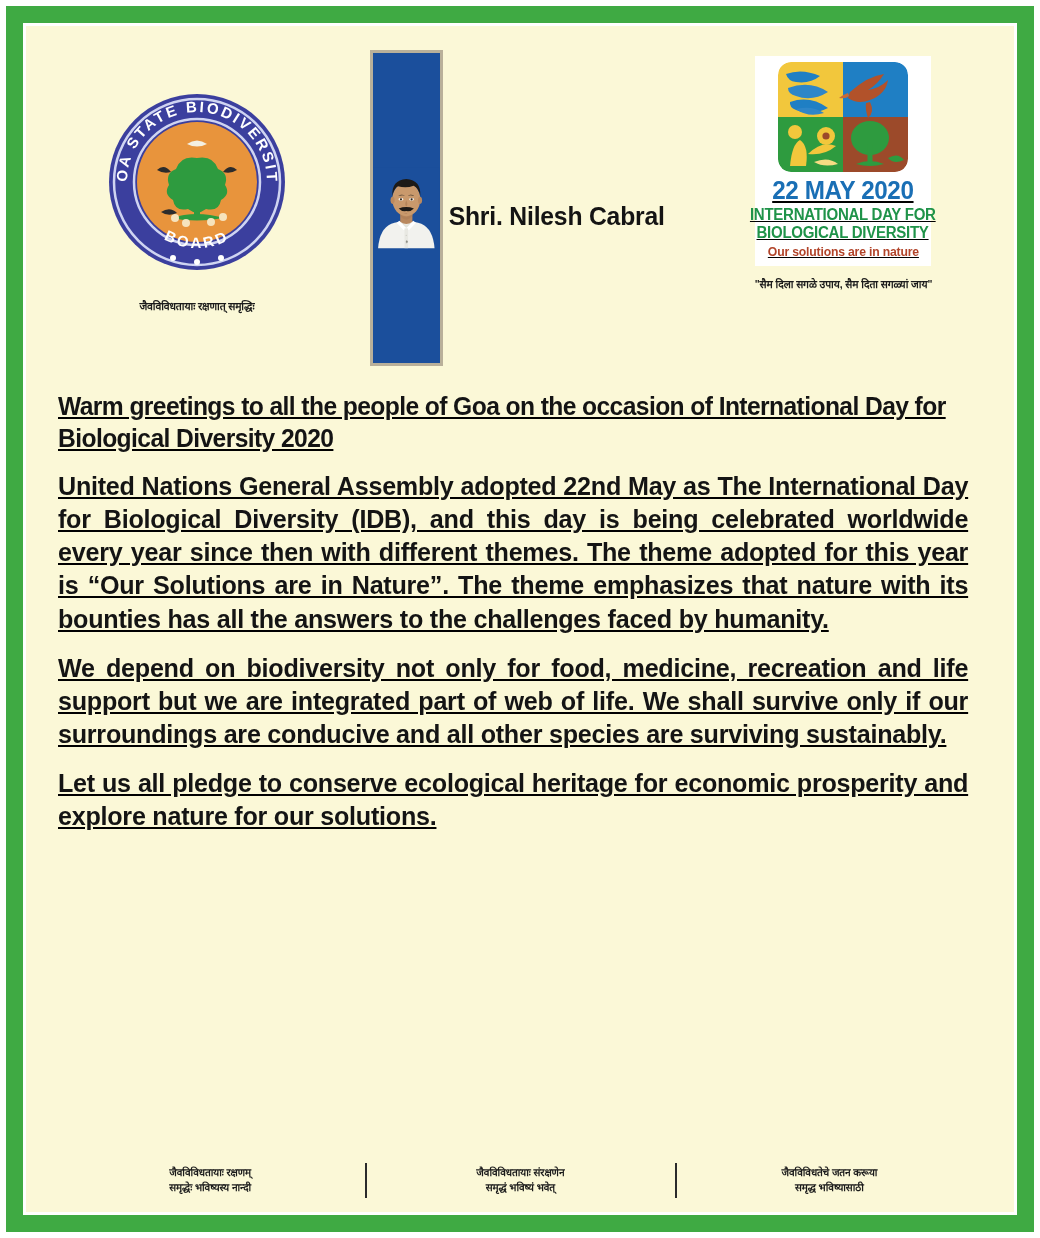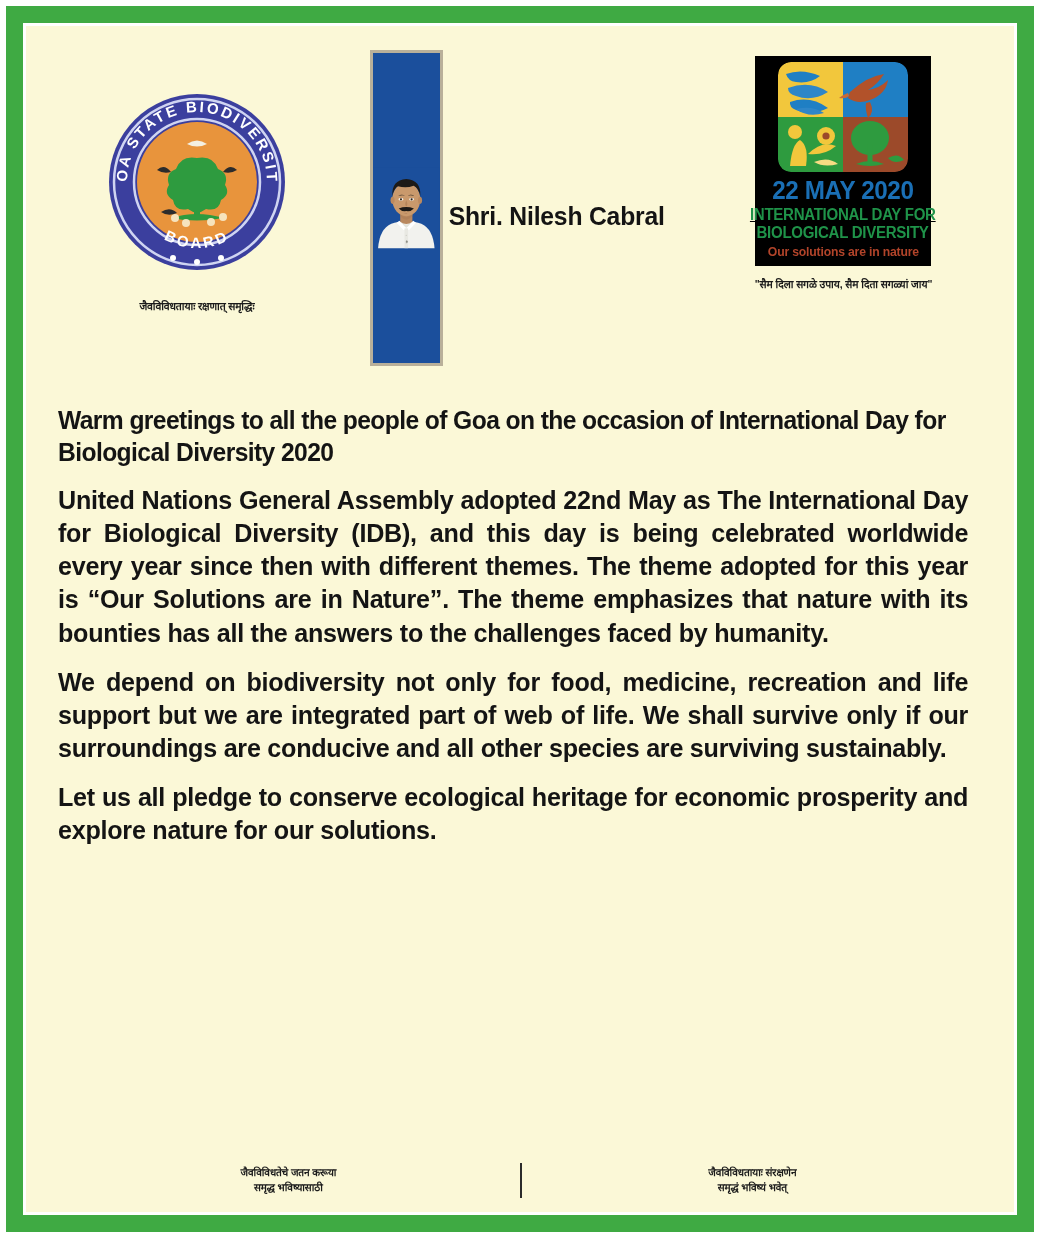--- a/index.html
+++ b/index.html
@@ -119,21 +119,21 @@
 
   
   .idb-wrap {
     margin-top: 6px;
     display: flex;
     flex-direction: column;
     align-items: center;
   }
   .idb-badge {
     width: 176px;
-    background: #000000;
+    background: #ffffff;
     padding: 6px 4px 7px 4px;
     box-sizing: border-box;
     display: flex;
     flex-direction: column;
     align-items: center;
     text-decoration: underline;
   }
   .idb-quad {
     width: 130px;
     height: 110px;
@@ -176,23 +176,23 @@
     font-weight: bold;
     color: #1b1b1b;
     text-align: center;
     letter-spacing: -0.1px;
     transform: scaleX(0.95);
     white-space: nowrap;
   }
 
   
   .body-copy {
-    margin-top: 14px;
     flex: 1 1 auto;
     padding: 0 6px;
+    text-decoration: underline;
   }
   .para {
     color: #141414;
     font-size: 25.5px;
     line-height: 1.30;
     text-align: justify;
     margin: 0 0 16px 0;
     letter-spacing: -0.25px;
     transform: scaleX(0.985);
     transform-origin: left center;
@@ -397,27 +397,33 @@
     <div class="body-copy">
       <p class="para lead">Warm greetings to all the people of Goa on the occasion of International Day for Biological Diversity 2020</p>
       <p class="para justified">United Nations General Assembly adopted 22nd May as The International Day for Biological Diversity (IDB), and this day is being celebrated worldwide every year since then with different themes. The theme adopted for this year is “Our Solutions are in Nature”. The theme emphasizes that nature with its bounties has all the answers to the challenges faced by humanity.</p>
       <p class="para justified">We depend on biodiversity not only for food, medicine, recreation and life support but we are integrated part of web of life. We shall survive only if our surroundings are conducive and all other species are surviving sustainably.</p>
       <p class="para justified">Let us all pledge to conserve ecological heritage for economic prosperity and explore nature for our solutions.</p>
     </div>
 
     <div class="footer">
       <div class="fcol">
         <div class="fcol-text">
-          <div>जैवविविधतेचे जतन करूया</div>
-          <div>समृद्ध भविष्यासाठी</div>
+          <div>जैवविविधतायाः रक्षणम्</div>
+          <div>समृद्धेः भविष्यस्य नान्दी</div>
         </div>
       </div>
       <div class="fcol">
         <div class="fcol-text">
           <div>जैवविविधतायाः संरक्षणेन</div>
           <div>समृद्धं भविष्यं भवेत्</div>
         </div>
       </div>
+      <div class="fcol">
+        <div class="fcol-text">
+          <div>जैवविविधतेचे जतन करूया</div>
+          <div>समृद्ध भविष्यासाठी</div>
+        </div>
+      </div>
     </div>
 
   </div>
  </div>
 </div>
 
 </body></html>

